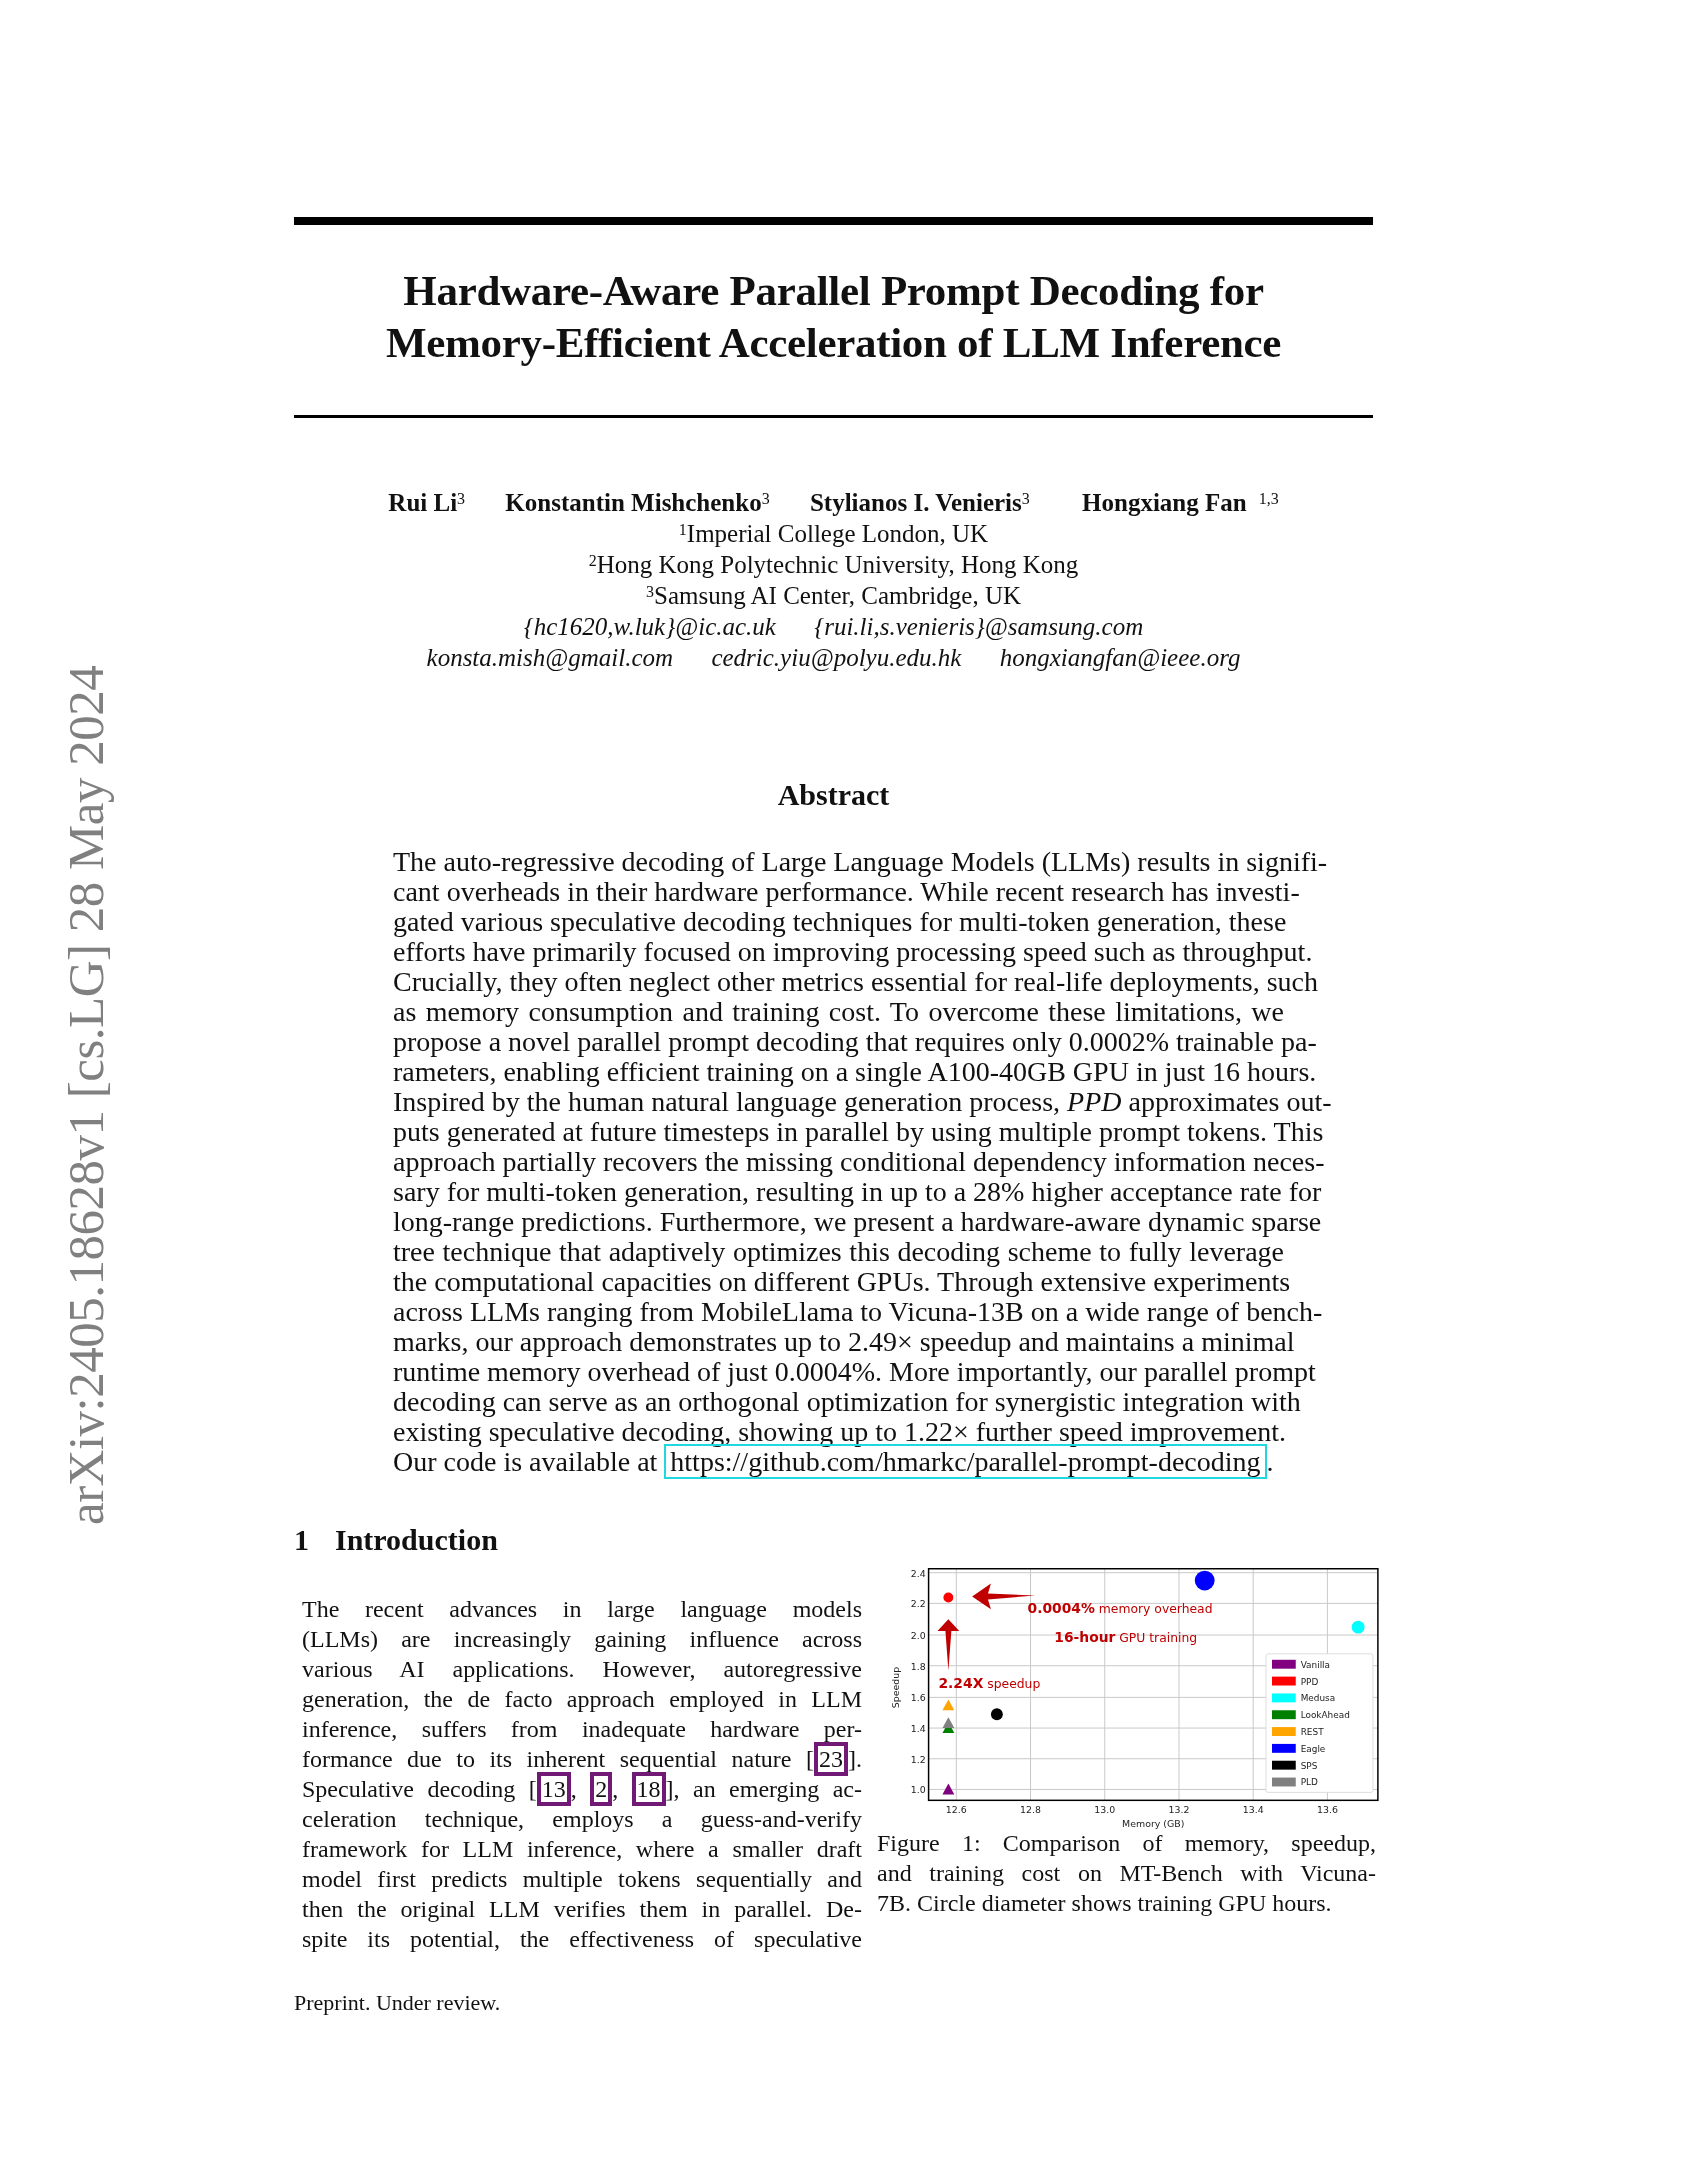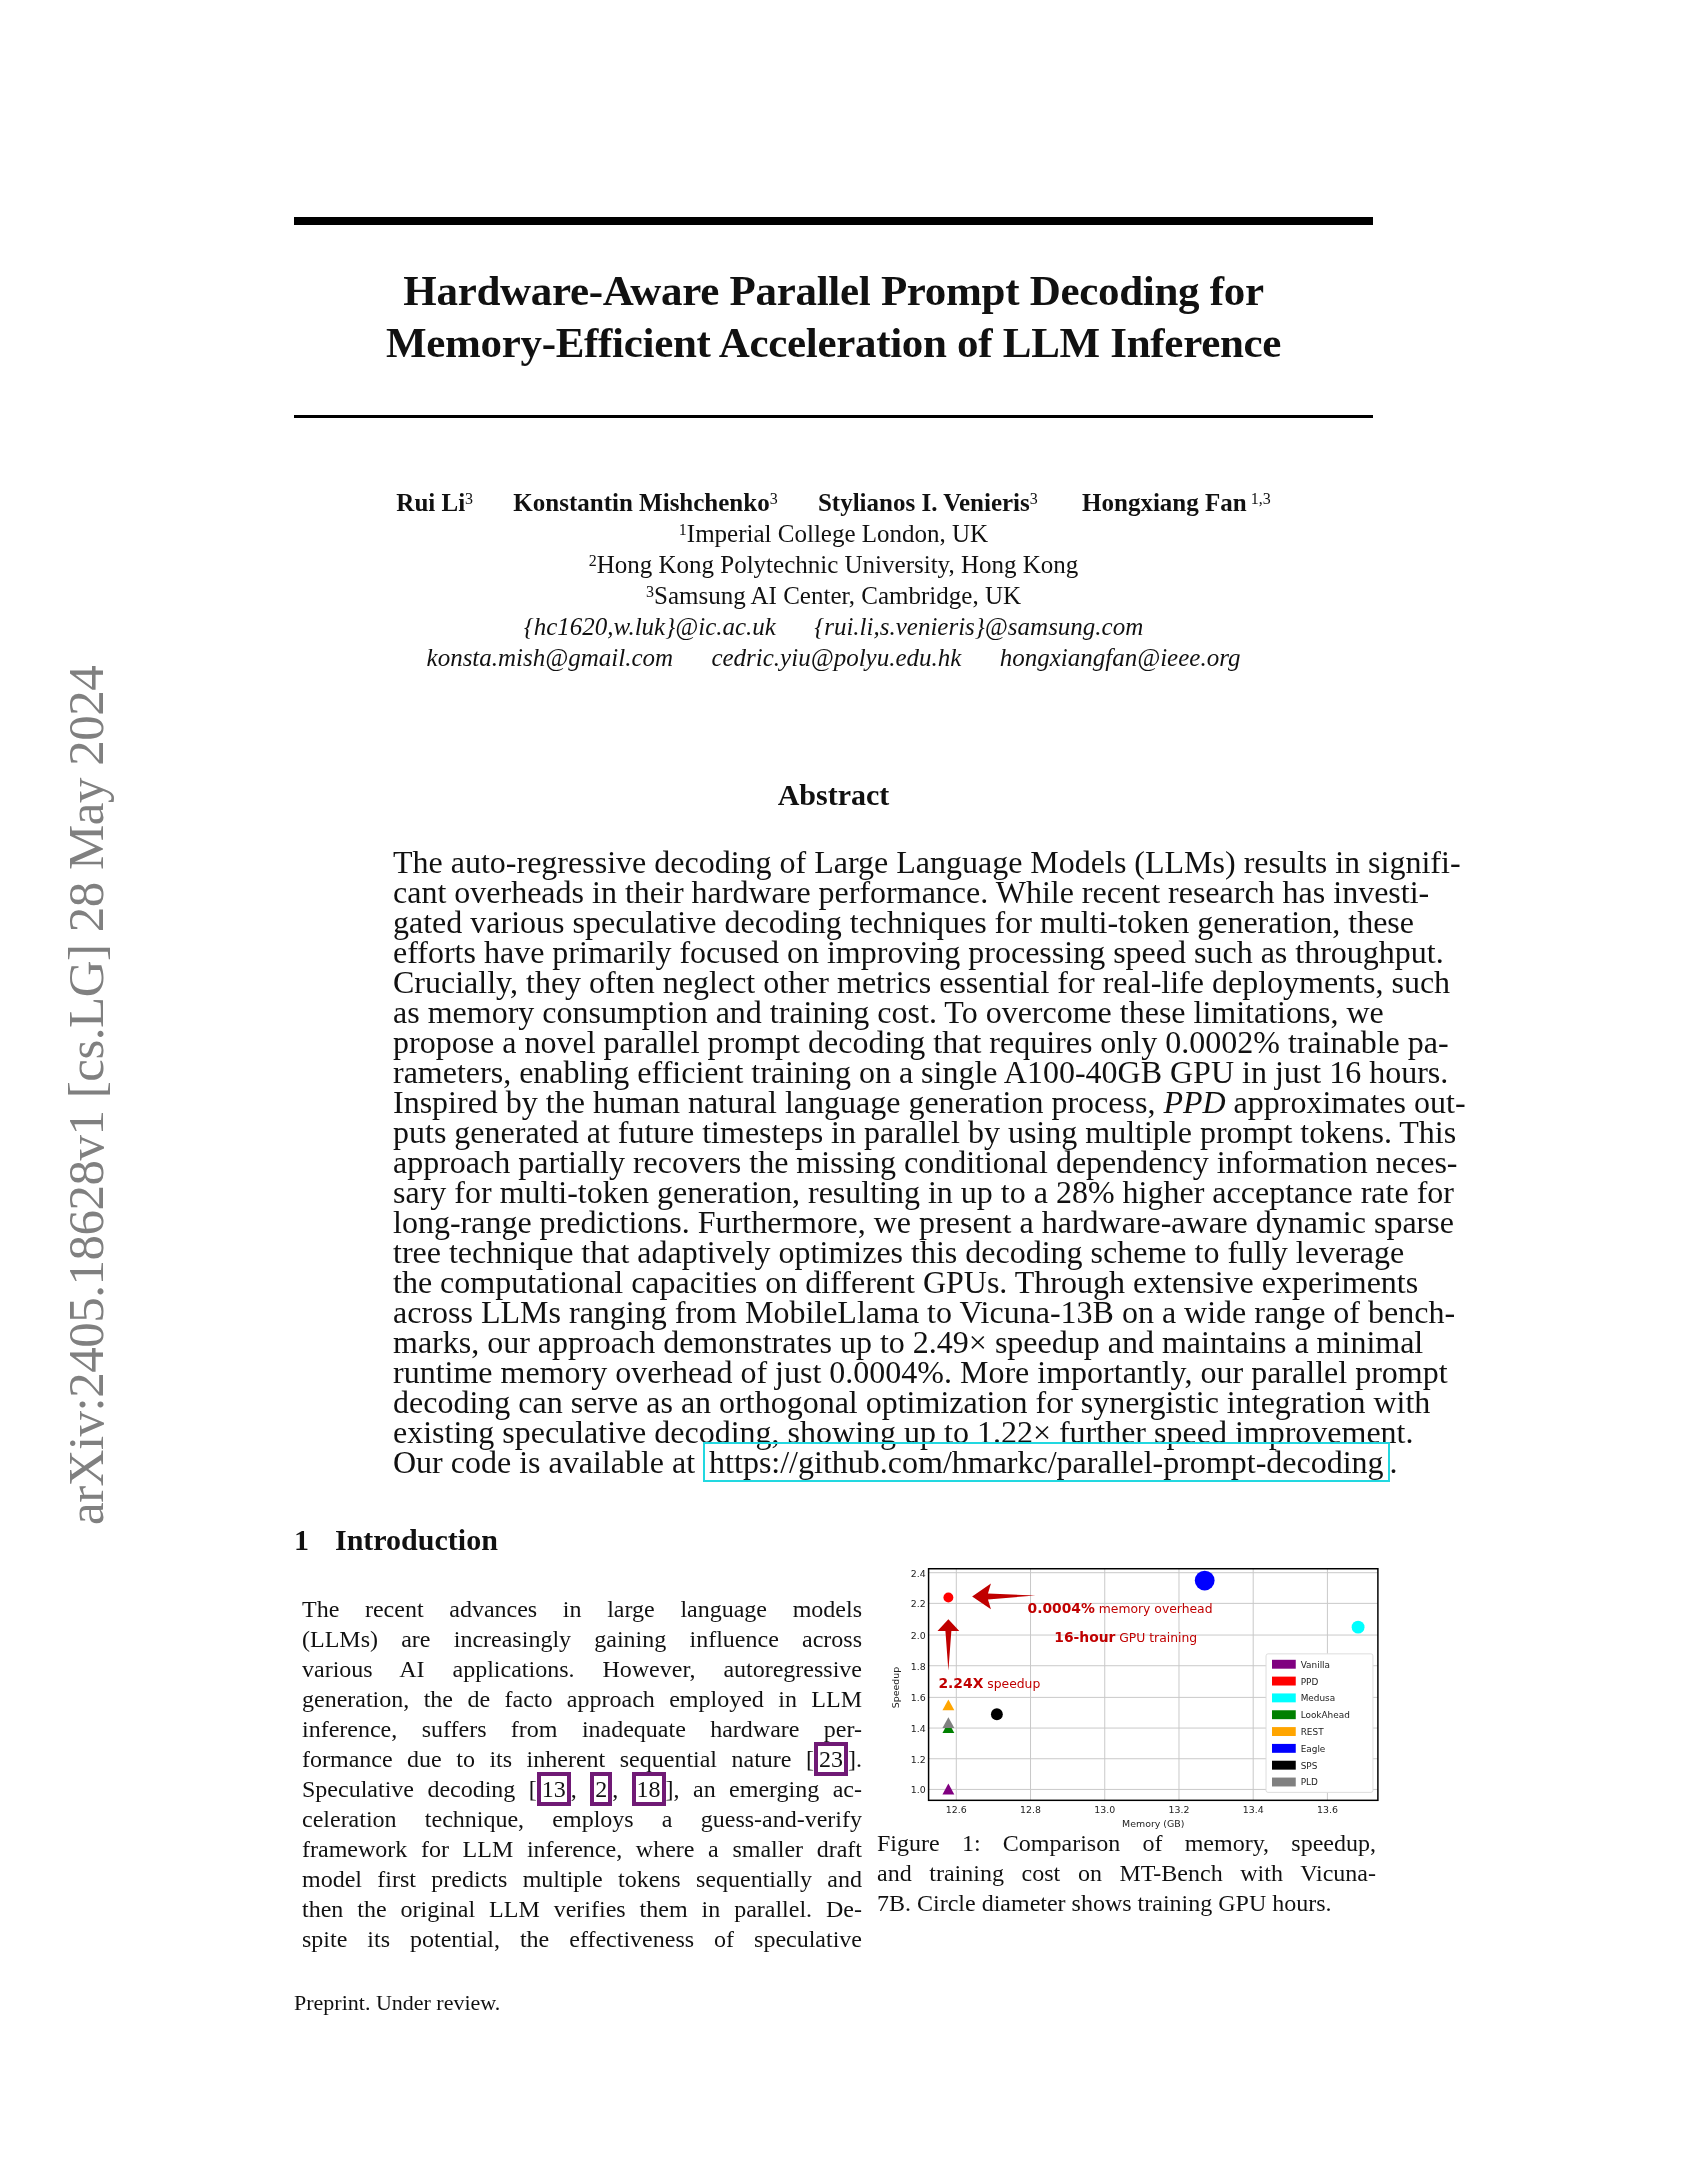--- a/index.html
+++ b/index.html
@@ -12,21 +12,21 @@
   .authors { position:absolute; left:294px; width:1079px; top:487px; text-align:center;
              font-size:25px; line-height:31px; }
   .authors .row-b { font-weight:bold; }
   .authors .row-b span { margin:0 17px; }
   .authors sup { font-size:16px; font-weight:normal; vertical-align:top; position:relative; top:-4px; }
   .authors .email { font-style:italic; }
   .authors .email span { margin:0 16px; }
   .abstract-title { position:absolute; left:294px; width:1079px; top:778px; text-align:center;
                     font-weight:bold; font-size:30px; }
   .abstract { position:absolute; left:393px; width:891px; top:847px;
-              font-size:32px; line-height:30px; text-align:justify; }
+              font-size:28px; line-height:30px; text-align:justify; }
   .abstract .ln { display:block; text-align:justify; text-align-last:justify; white-space:nowrap; overflow:visible; height:30px; }
   .abstract .ln.last { text-align-last:left; }
   .url-box { border:2px solid #22d8e0; padding:0 4px; }
   .section { position:absolute; left:294px; top:1523px; font-weight:bold; font-size:30px; }
   .section .num { margin-right:26px; }
   .intro { position:absolute; left:302px; width:560px; top:1594px; font-size:24px; line-height:30px; }
   .intro .ln { display:block; text-align:justify; text-align-last:justify; white-space:nowrap; height:30px; }
   .cite { border:4px solid #701a75; padding:0 1px; }
   .caption { position:absolute; left:877px; width:499px; top:1828px; font-size:24px; line-height:30px; }
   .caption .ln { display:block; text-align:justify; text-align-last:justify; white-space:nowrap; height:30px; }
@@ -48,21 +48,21 @@
   <div>Hardware-Aware Parallel Prompt Decoding for</div>
   <div>Memory-Efficient Acceleration of LLM Inference</div>
 </div>
 <div class="rule-thin"></div>
 
 <div class="authors">
   <div class="row-b">
     <span><span style="margin:0">Rui Li</span><sup>3</sup></span>
     <span><span style="margin:0">Konstantin Mishchenko</span><sup>3</sup></span>
     <span><span style="margin:0">Stylianos I. Venieris</span><sup>3</sup></span>
-    <span><span style="margin:4px">Hongxiang Fan</span><sup>1,3</sup></span>
+    <span><span style="margin:12px">Hongxiang Fan</span><sup>1,3</sup></span>
   </div>
   <div><sup>1</sup><span>Imperial College London, UK</span></div>
   <div><sup>2</sup><span>Hong Kong Polytechnic University, Hong Kong</span></div>
   <div><sup>3</sup><span>Samsung AI Center, Cambridge, UK</span></div>
   <div class="email">
     <span>{hc1620,w.luk}@ic.ac.uk</span>
     <span>{rui.li,s.venieris}@samsung.com</span>
   </div>
   <div class="email">
     <span>konsta.mish@gmail.com</span>

